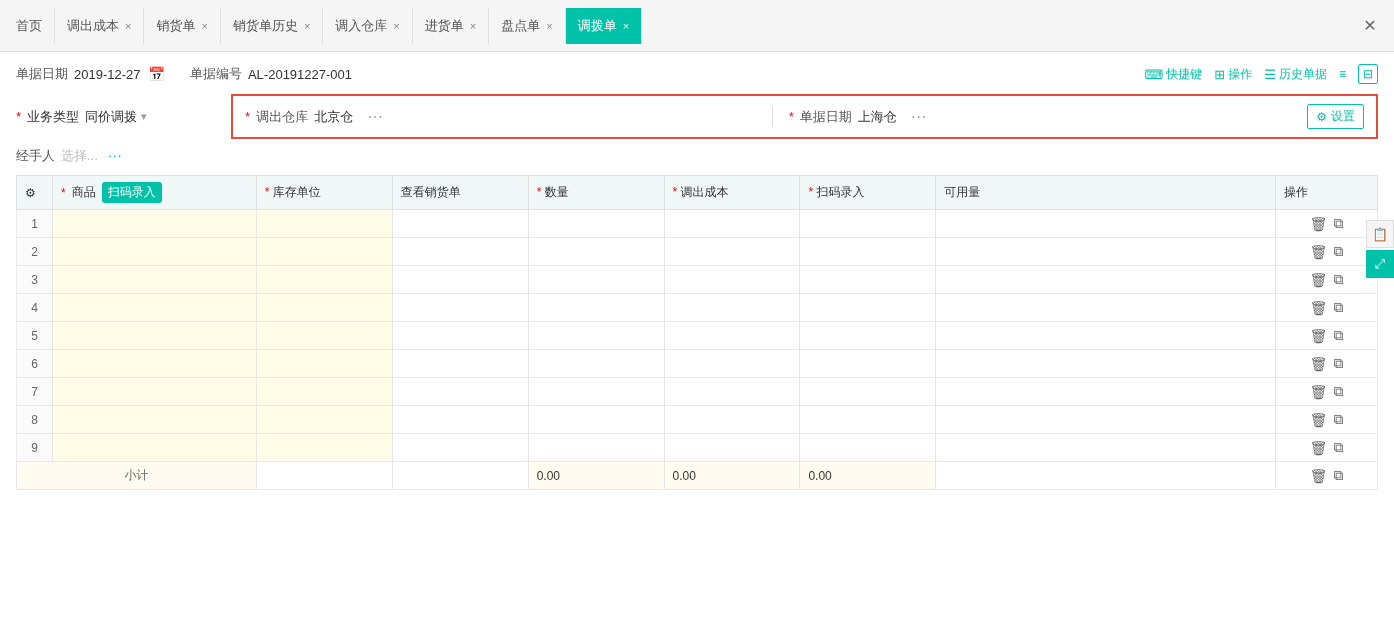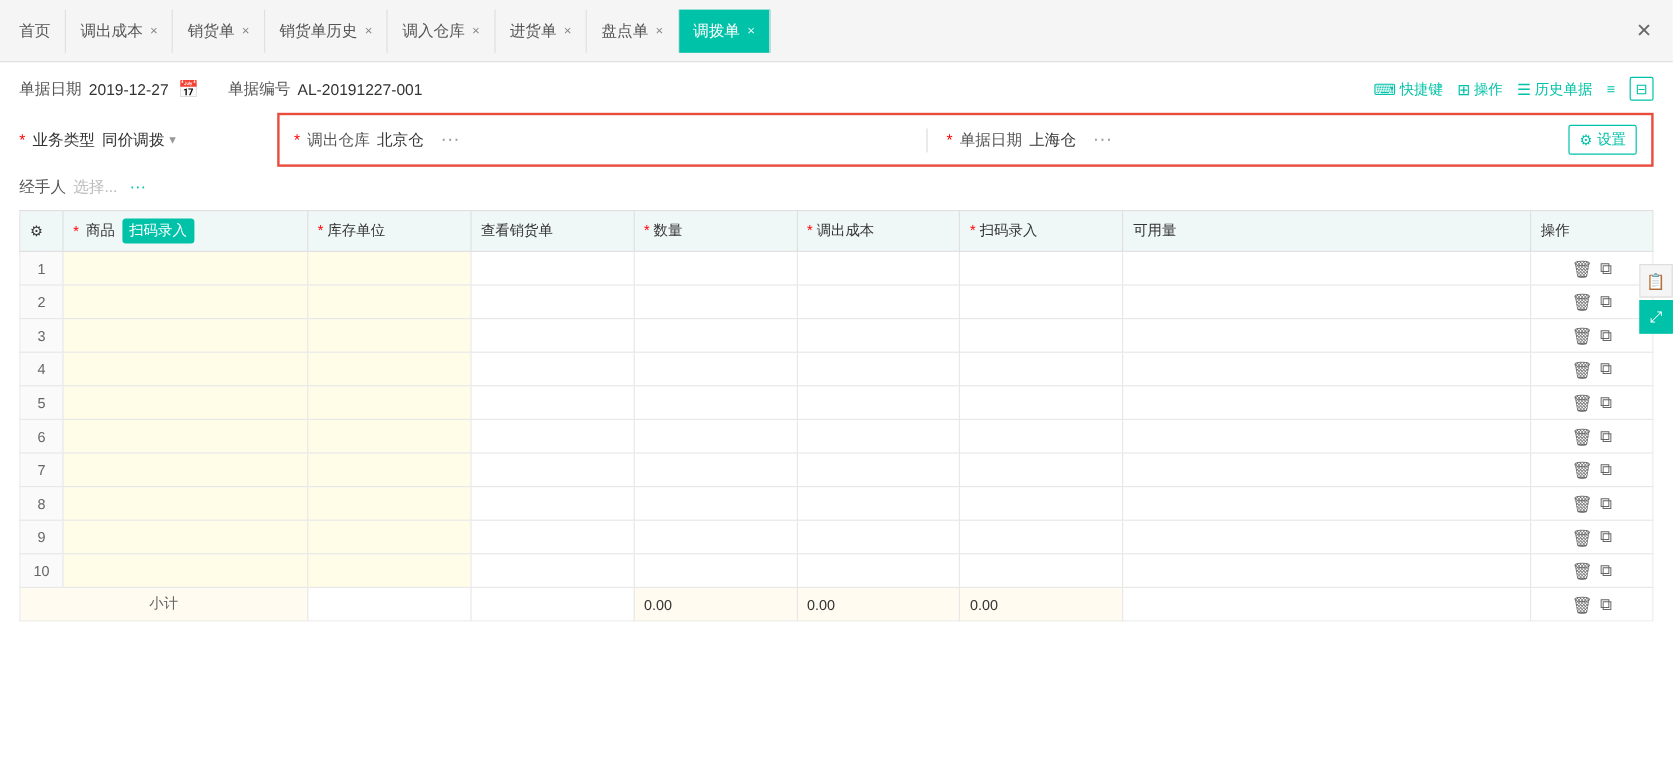--- a/index.html
+++ b/index.html
@@ -552,36 +552,20 @@
       <td style="min-width:200px;"></td>
       <td>
         <div class="ops-cell">
           <span class="ops-icon">🗑</span>
           <span class="ops-icon">⧉</span>
         </div>
       </td>
     </tr>
           <tr>
       <td class="row-num">9</td>
-      <td style="background:#fffde7;min-width:120px;"></td>
-      <td style="background:#fffde7;min-width:80px;"></td>
-      <td style="min-width:80px;"></td>
-      <td style="min-width:80px;"></td>
-      <td style="min-width:80px;"></td>
-      <td style="min-width:80px;"></td>
-      <td style="min-width:200px;"></td>
-      <td>
-        <div class="ops-cell">
-          <span class="ops-icon">🗑</span>
-          <span class="ops-icon">⧉</span>
-        </div>
-      </td>
-    </tr>
-          <tr>
-      <td class="row-num">10</td>
       <td style="background:#fffde7;min-width:120px;"></td>
       <td style="background:#fffde7;min-width:80px;"></td>
       <td style="min-width:80px;"></td>
       <td style="min-width:80px;"></td>
       <td style="min-width:80px;"></td>
       <td style="min-width:80px;"></td>
       <td style="min-width:200px;"></td>
       <td>
         <div class="ops-cell">
           <span class="ops-icon">🗑</span>

